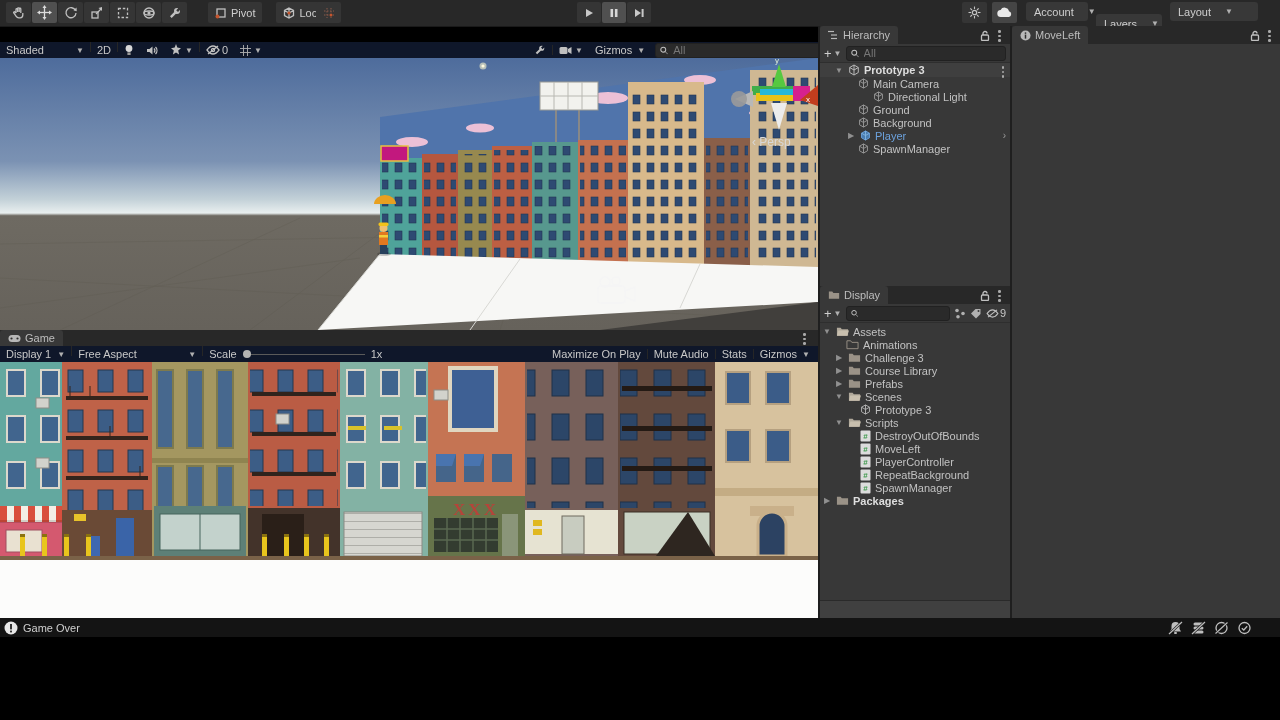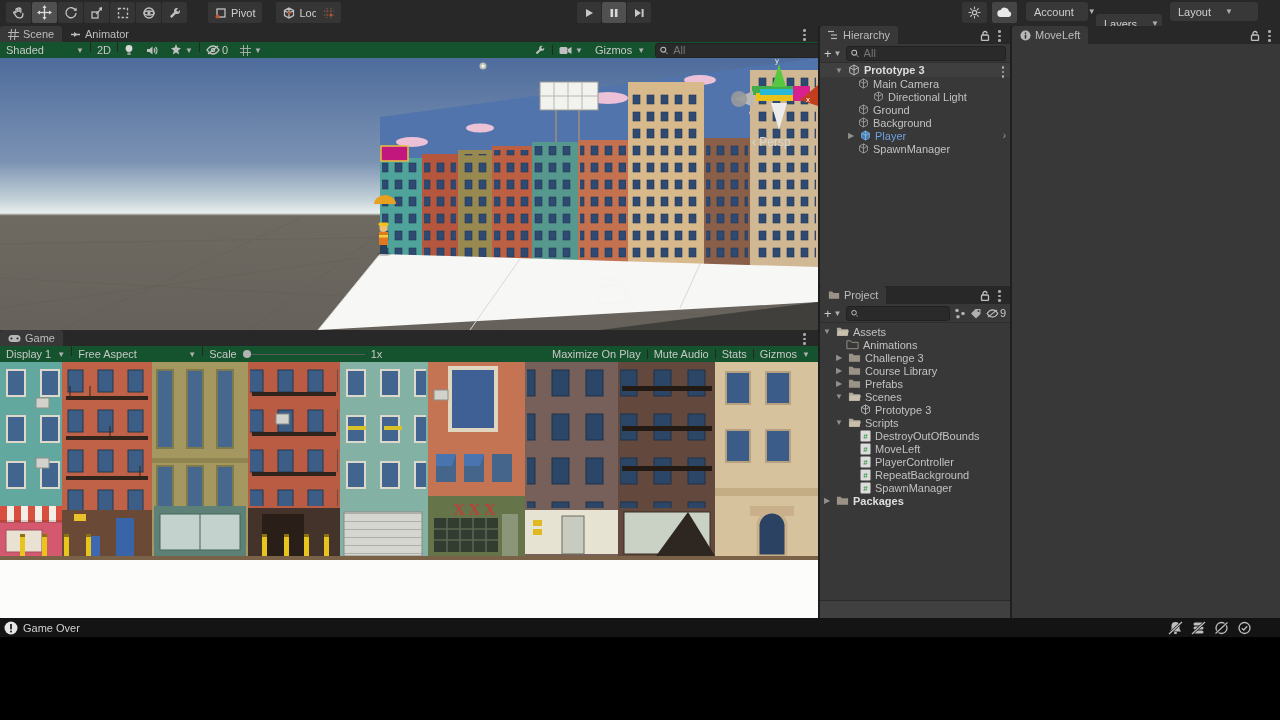--- a/index.html
+++ b/index.html
@@ -24,21 +24,21 @@
   .kebab i{width:2.5px;height:2.5px;border-radius:50%;background:#aaa;}
   .searchbox{background:#2a2a2a;border:1px solid #212121;border-radius:3px;display:flex;align-items:center;padding:0 4px;gap:3px;}
   .searchbox input{background:transparent;border:none;outline:none;color:#ccc;font-size:11px;width:100%;font-family:inherit;}
   .searchbox input::placeholder{color:#767676;}
   .row{display:flex;align-items:center;gap:4px;height:13px;white-space:nowrap;color:#c2c2c2;}
   .row .exp{width:10px;text-align:center;font-size:8px;color:#909090;flex:0 0 10px;}
   .scene-hdr{background:#3f3f3f;}
   .bold{font-weight:bold;color:#dedede;}
   .blue{color:#6CA2DD;}
   
-  .viewbar{background:#14532d;border-bottom:1px solid #242424;display:flex;align-items:flex-start;}
+  .viewbar{background:#0f172a;border-bottom:1px solid #242424;display:flex;align-items:flex-start;}
   .flatdd{display:flex;align-items:center;gap:5px;padding:0 6px;height:100%;color:#c8c8c8;}
   .sep{width:1px;height:60%;background:#262626;}
   
   .statusbar{left:0;top:618px;width:1280px;height:19px;background:#141414;display:flex;align-items:center;color:#cfcfcf;}
   svg{display:block;}
   .icon-stroke{stroke:#c0c0c0;fill:none;stroke-width:1.3;}
 </style>
 </head>
 <body>
 
@@ -180,45 +180,20 @@
         <span>Layers</span>
           <span class="caret">▼</span>
       </div>
       <div class="ddbtn" style="width:72px;">
         <span>Layout</span>
           <span class="caret">▼</span>
       </div>
     </div>
   </div>
 
-  <div class="abs tabstrip" style="left:0;top:26px;width:818px;height:16px;">
-    <div class="tab active" style="left:0;">
-      <svg width="11" height="11" viewBox="0 0 11 11">
-          <g stroke="#b8b8b8" stroke-width="1">
-            <line x1="3.5" y1="0" x2="2.5" y2="11"></line>
-            <line x1="7.5" y1="0" x2="6.5" y2="11"></line>
-            <line x1="0" y1="3.5" x2="11" y2="3.5"></line>
-            <line x1="0" y1="7.5" x2="11" y2="7.5"></line>
-          </g>
-        </svg>
-      <span>Scene</span>
-    </div>
-    <div class="tab" style="left:62px;">
-      <svg width="11" height="11" viewBox="0 0 11 11">
-          <path class="icon-stroke" d="M1 5.5h3M7 5.5h3"></path>
-          <polygon fill="#b8b8b8" points="4,3 8,5.5 4,8"></polygon>
-        </svg>
-      <span>Animator</span>
-    </div>
-    <div class="abs kebab" style="left:803px;top:3px;">
-        <i></i>
-        <i></i>
-        <i></i>
-      </div>
-  </div>
   <div class="abs viewbar" style="left:0;top:42px;width:818px;height:16px;">
     <div class="flatdd" style="width:78px;justify-content:space-between;">
       <span>Shaded</span>
         <span class="caret">▼</span>
     </div>
     <div class="sep"></div>
     <div class="flatdd">
         <span>2D</span>
       </div>
     <div class="sep"></div>
@@ -698,21 +673,21 @@
         </svg>
       <span>SpawnManager</span>
     </div>
   </div>
 
   <div class="abs tabstrip" style="left:820px;top:286px;width:190px;height:18px;">
     <div class="tab active" style="left:0;">
       <svg width="12" height="10" viewBox="0 0 14 11">
           <path fill="#9a9287" d="M1 1.5h4l1.3 1.7H13V10H1z"></path>
         </svg>
-      <span>Project</span>
+      <span>Display</span>
     </div>
     <svg class="abs" style="left:160px;top:4px;" width="10" height="11" viewBox="0 0 10 11">
         <rect class="icon-stroke" x="1.5" y="5" width="7" height="5.5" rx="1"></rect>
         <path class="icon-stroke" d="M3 5V3.5a2 2 0 0 1 4 0"></path>
       </svg>
     <div class="abs kebab" style="left:178px;top:4px;">
         <i></i>
         <i></i>
         <i></i>
       </div>

